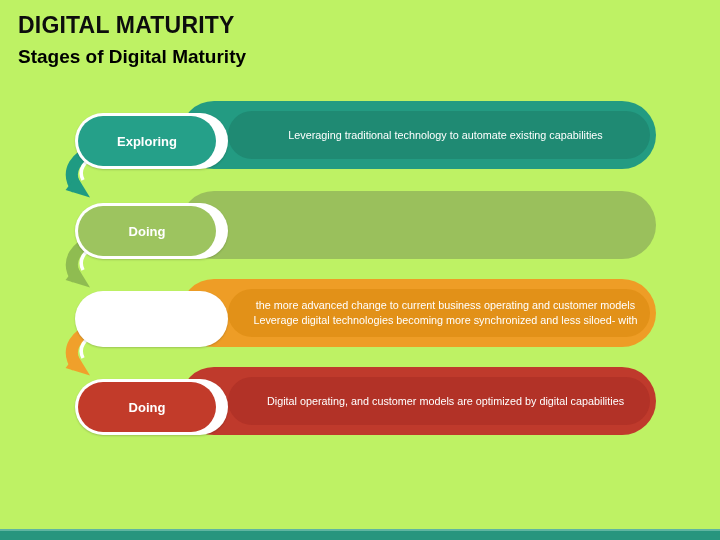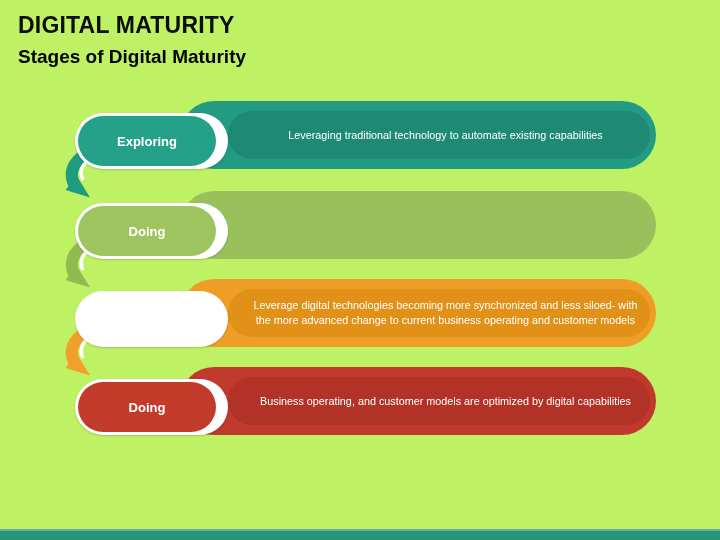--- a/index.html
+++ b/index.html
@@ -91,30 +91,30 @@
     <div class="bar"></div>
     <div class="pill-white"></div>
     <div class="pill">
       <span class="pill-label">Doing</span>
     </div>
   </div>
 
   <div class="row" style="top: 279px; --pill: #F0A02B; --bar: #EE9D26; --inner: #E29118;">
     <div class="bar"></div>
     <div class="bar-inner">
+      <div class="desc-line">the more advanced change to current business operating and customer models</div>
       <div class="desc-line">Leverage digital technologies becoming more synchronized and less siloed- with</div>
-      <div class="desc-line">the more advanced change to current business operating and customer models</div>
     </div>
     <div class="pill-white"></div>
   </div>
 
   <div class="row" style="top: 367px; --pill: #C23B2A; --bar: #BF3A2C; --inner: #B23227;">
     <div class="bar"></div>
     <div class="bar-inner">
-      <div class="desc-line">Business operating, and customer models are optimized by digital capabilities</div>
+      <div class="desc-line">Digital operating, and customer models are optimized by digital capabilities</div>
     </div>
     <div class="pill-white"></div>
     <div class="pill">
       <span class="pill-label">Doing</span>
     </div>
   </div>
 
   <div class="footer-bar" style="background-color: rgb(39, 149, 126);"></div>
 </div>
 

